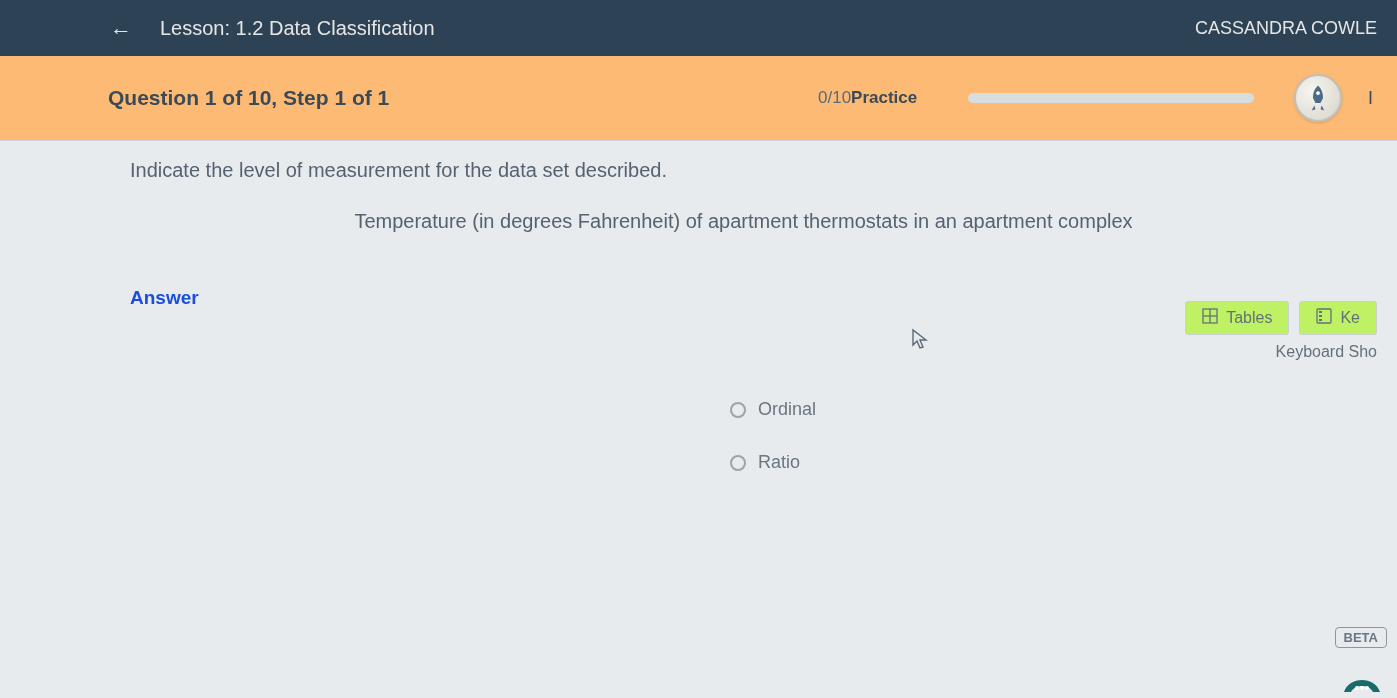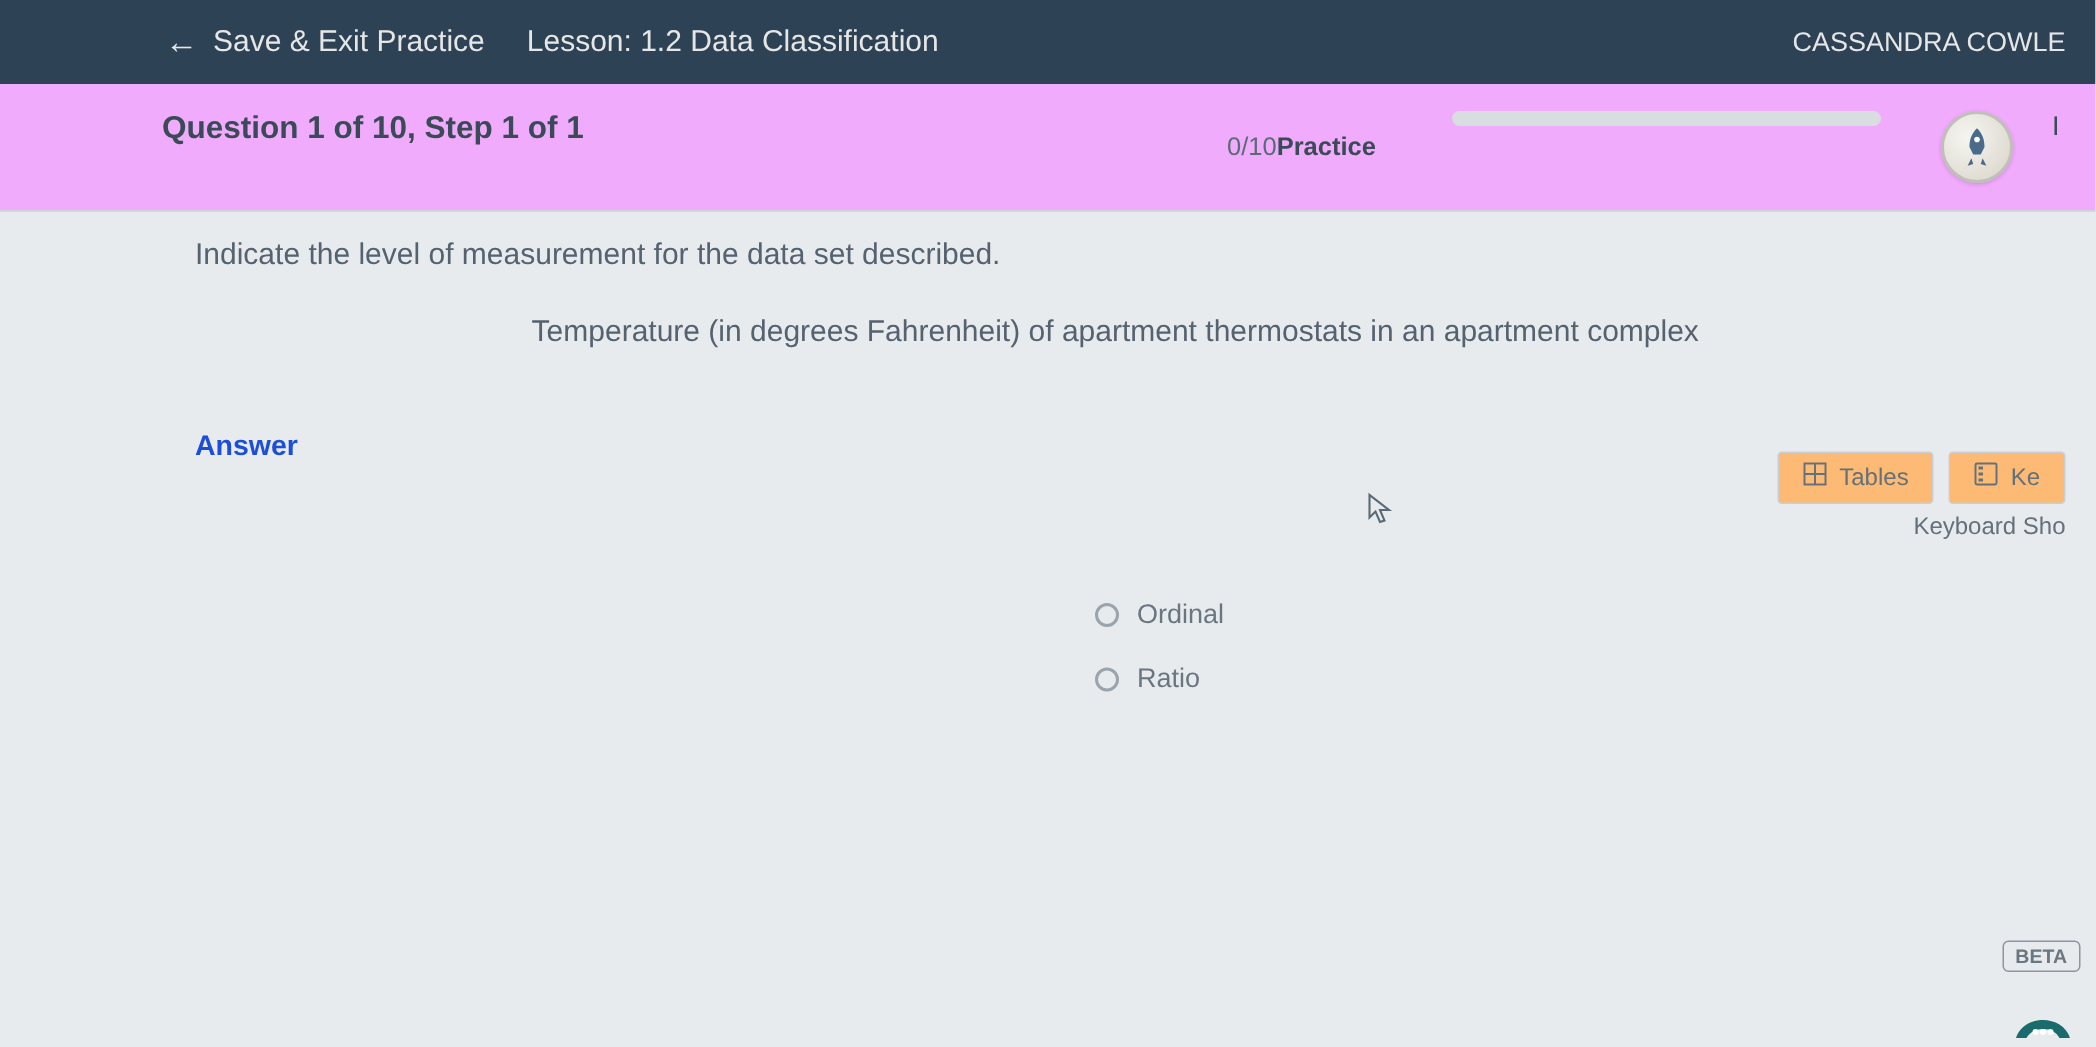--- a/index.html
+++ b/index.html
@@ -42,23 +42,24 @@
     .lesson-label {
       font-size: 20px;
       font-weight: 300;
     }
     .user-name {
       font-size: 18px;
       color: #e6e6e6;
       font-weight: 400;
     }
     .question-header {
-      background: #f0abfc;
+      background: #fdba74;
       border-bottom: 1px solid #d0d4d8;
       display: flex;
+      align-items: center;
       padding: 18px 24px 18px 108px;
       color: #3a4a56;
       gap: 20px;
     }
     .question-title {
       font-size: 21px;
       font-weight: 600;
       flex: 0 0 auto;
       width: 690px;
     }
@@ -123,21 +124,21 @@
       margin-bottom: 20px;
     }
     .side-buttons {
       position: absolute;
       right: -20px;
       top: 14px;
       display: flex;
       gap: 10px;
     }
     .side-btn {
-      background: #fdba74;
+      background: #bef264;
       border: 1px solid #c9cfd4;
       padding: 6px 16px;
       font-size: 16px;
       color: #64707a;
       border-radius: 3px;
       display: flex;
       align-items: center;
       gap: 8px;
       cursor: pointer;
     }
@@ -147,21 +148,21 @@
       top: 56px;
       font-size: 16px;
       color: #64707a;
       text-align: center;
     }
     .options {
       margin-top: 90px;
       margin-left: 600px;
       display: flex;
       flex-direction: column;
-      gap: 22px;
+      gap: 32px;
     }
     .option {
       display: flex;
       align-items: center;
       gap: 12px;
       font-size: 18px;
       color: #6a7680;
       cursor: pointer;
     }
     .radio-circle {
@@ -203,21 +204,20 @@
       color: #5a6a76;
     }
   </style>
 </head>
 <body>
 
 <div class="top-bar">
   <div class="top-bar-left">
     <div class="save-exit">
       <span class="arrow-left">←</span>
-      <span>Save &amp; Exit Practice</span>
     </div>
     <div class="lesson-label">Lesson: 1.2 Data Classification</div>
   </div>
   <div class="user-name">CASSANDRA COWLE</div>
 </div>
 
 <div class="question-header">
   <div class="question-title">Question 1 of 10,  Step 1 of 1</div>
   <div class="score-block">
     <span>0/10</span>

